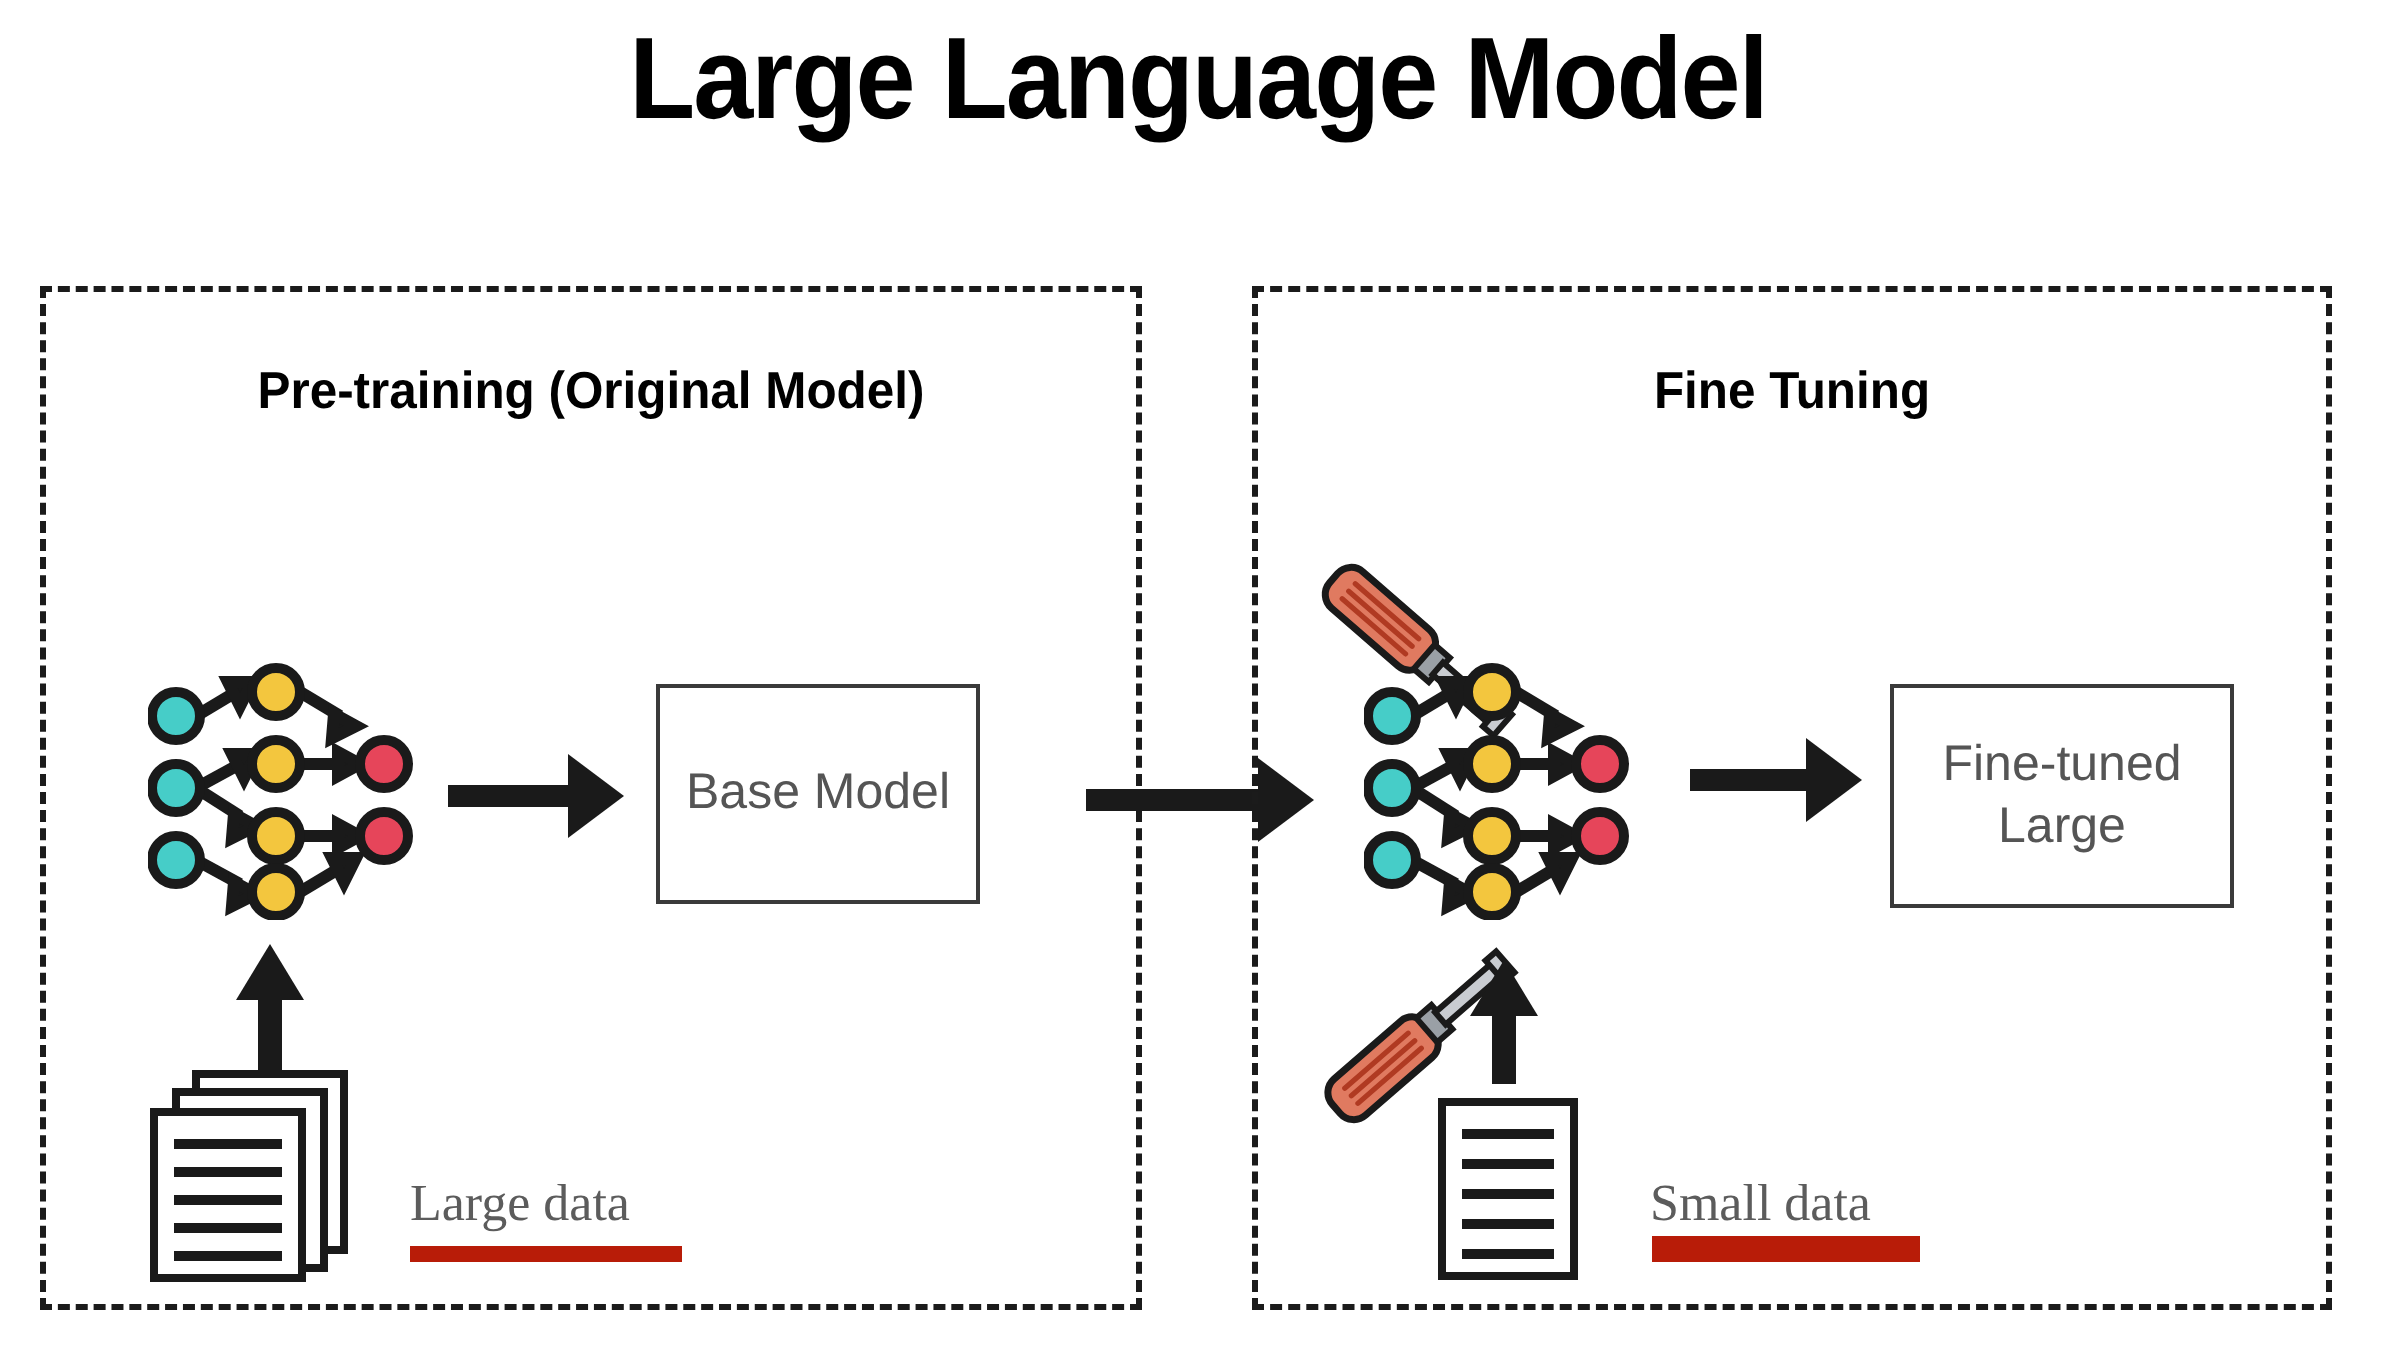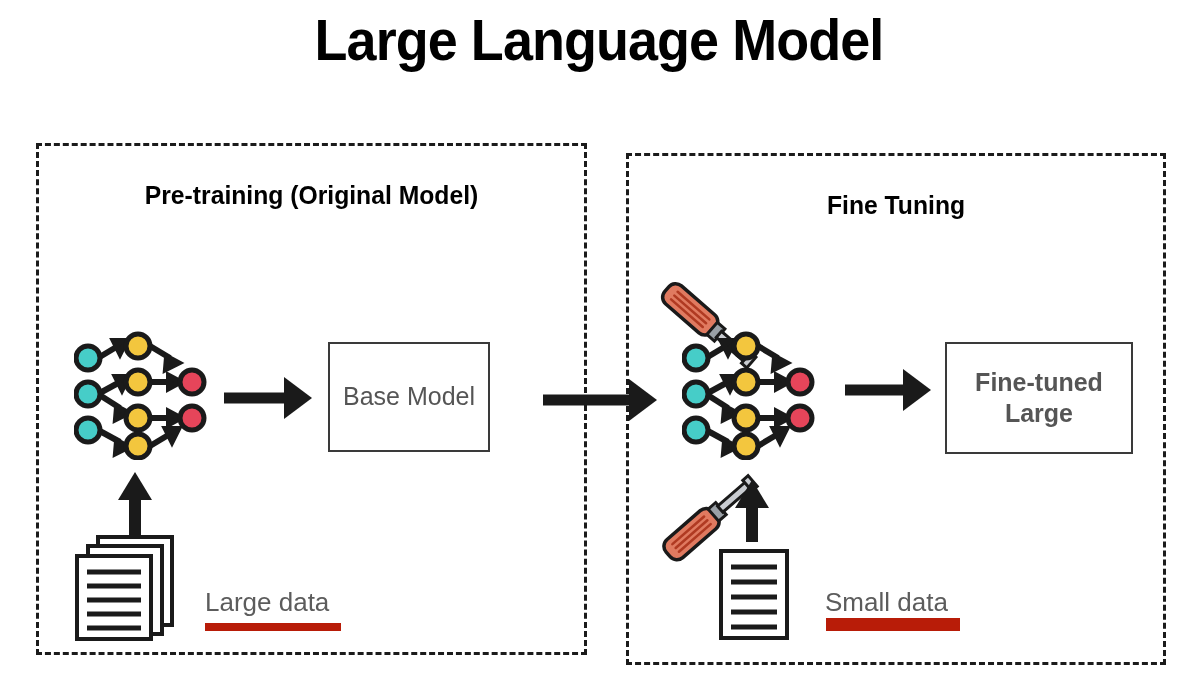--- a/index.html
+++ b/index.html
@@ -32,28 +32,28 @@
   }
 
   
   .panel {
     position: absolute;
     border: 3px dashed #1b1b1b;
     box-sizing: border-box;
     background: transparent;
   }
   #panel-pretraining {
-    left: 36px;
+    left: 20px;
     top: 143px;
     width: 551px;
     height: 512px;
   }
   #panel-finetuning {
     left: 626px;
-    top: 153px;
+    top: 143px;
     width: 540px;
     height: 512px;
   }
   .panel-title {
     position: absolute;
     top: 34px;
     left: 0;
     width: 100%;
     text-align: center;
     font-family: "Liberation Sans", sans-serif;
@@ -90,23 +90,22 @@
   }
   #box-base-model {
     left: 328px;
     top: 342px;
     width: 162px;
     height: 110px;
   }
   #box-fine-tuned-model {
     left: 945px;
     top: 342px;
-    width: 188px;
+    width: 172px;
     height: 112px;
-    font-weight: bold;
   }
   .model-box span { display: block; }
 
   
   .arrow-h {
     position: absolute;
     height: 0;
   }
   .arrow-h .shaft {
     position: absolute;
@@ -170,21 +169,21 @@
   
   .docs {
     position: absolute;
   }
   #docs-large { left: 72px; top: 534px; }
   #doc-small  { left: 717px; top: 548px; }
 
   
   .data-label {
     position: absolute;
-    font-family: Liberation Sans, sans-serif;
+    font-family: Liberation Serif, serif;
     font-size: 26px;
     color: #5c5c5c;
     white-space: nowrap;
   }
   #label-large-data { left: 205px; top: 587px; }
   #label-small-data { left: 825px; top: 587px; }
 
   .data-underline {
     position: absolute;
     background: #b81c08;

